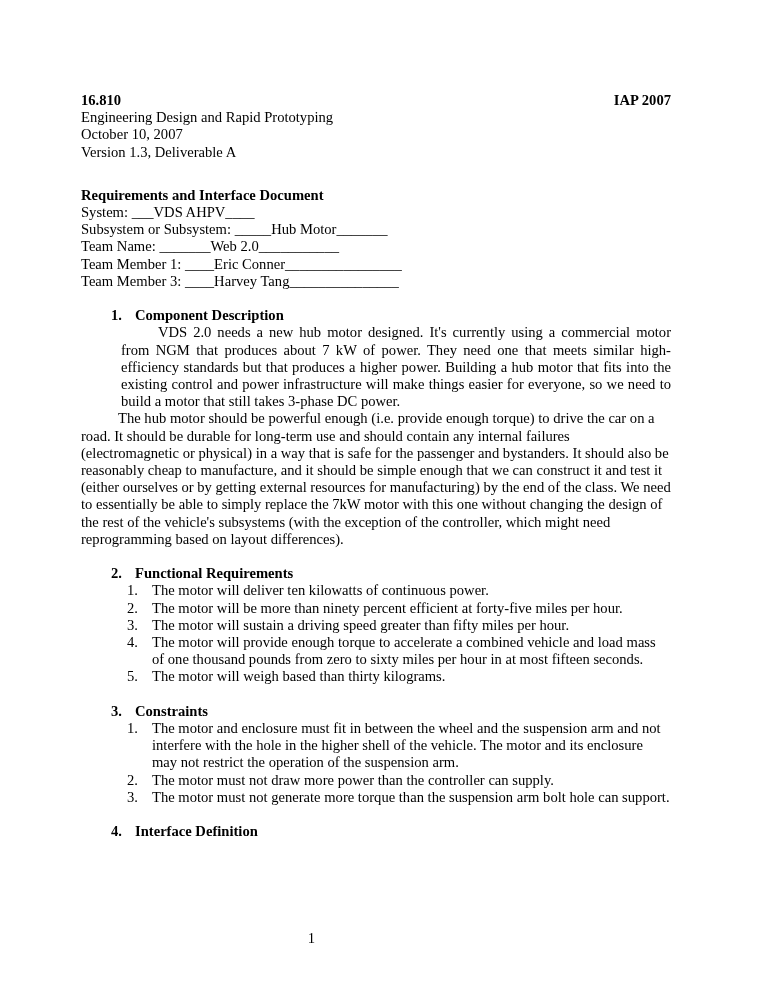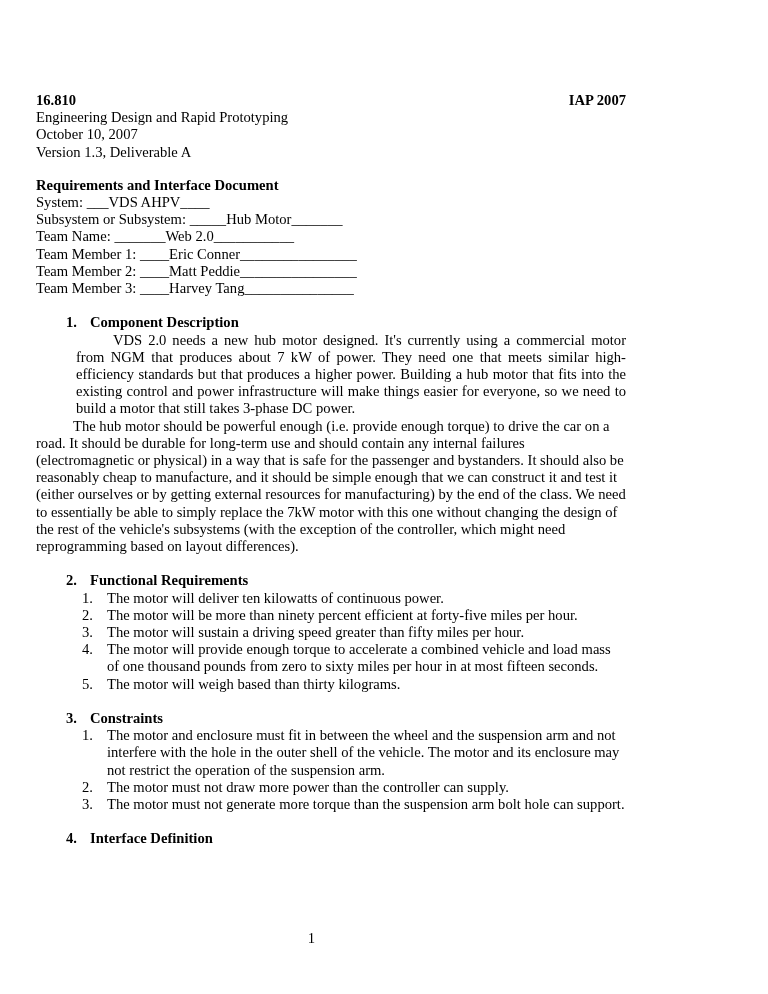--- a/index.html
+++ b/index.html
@@ -12,40 +12,40 @@
     height: 994px;
     font-family: "Liberation Serif", "DejaVu Serif", serif;
     color: #000000;
     -webkit-font-smoothing: antialiased;
   }
   .page {
     position: relative;
     width: 623px;
     height: 994px;
     box-sizing: border-box;
-    padding: 92px 89px 0 36px;
+    padding: 92px 89px 0 81px;
   }
   .doc-body {
     width: 590px;
     font-size: 14.6px;
     line-height: 17.2px;
   }
 
   
   .header-row {
     display: flex;
     justify-content: space-between;
     align-items: baseline;
   }
   .course-code { font-weight: bold; }
   .term { font-weight: bold; }
   .header-line { display: block; }
 
   
-  .form-block { margin-top: 16px; }
+  .form-block { margin-top: 26px; }
   .form-title { font-weight: bold; }
   .form-line { display: block; white-space: pre; }
 
   
   .section { margin-top: 17.2px; }
   .section-heading {
     font-weight: bold;
     display: flex;
     margin-left: 30px;
   }
@@ -107,21 +107,20 @@
       <span class="header-line">October 10, 2007</span>
       <span class="header-line">Version 1.3, Deliverable A</span>
     </div>
 
     <div class="form-block">
       <span class="form-line form-title">Requirements and Interface Document</span>
       <span class="form-line">System: ___VDS AHPV____</span>
       <span class="form-line">Subsystem or Subsystem: _____Hub Motor_______</span>
       <span class="form-line">Team Name: _______Web 2.0___________</span>
       <span class="form-line">Team Member 1: ____Eric Conner________________</span>
-      <span class="form-line">Team Member 2: ____Matt Peddie________________</span>
       <span class="form-line">Team Member 3: ____Harvey Tang_______________</span>
     </div>
 
     <div class="section">
       <div class="section-heading">
         <span class="num">1.</span>
         <span class="label">Component Description</span>
       </div>
       <p class="para justified">VDS 2.0 needs a new hub motor designed.  It's currently using a commercial motor from NGM that produces about 7 kW of power.  They need one that meets similar high-efficiency standards but that produces a higher power.  Building a hub motor that fits into the existing control and power infrastructure will make things easier for everyone, so we need to build a motor that still takes 3-phase DC power.</p>
       <p class="para leftaligned">The hub motor should be powerful enough (i.e. provide enough torque) to drive the car on a road.  It should be durable for long-term use and should contain any internal failures (electromagnetic or physical) in a way that is safe for the passenger and bystanders.  It should also be reasonably cheap to manufacture, and it should be simple enough that we can construct it and test it (either ourselves or by getting external resources for manufacturing) by the end of the class.  We need to essentially be able to simply replace the 7kW motor with this one without changing the design of the rest of the vehicle's subsystems (with the exception of the controller, which might need reprogramming based on layout differences).</p>
@@ -157,21 +156,21 @@
     </div>
 
     <div class="section">
       <div class="section-heading">
         <span class="num">3.</span>
         <span class="label">Constraints</span>
       </div>
       <ol class="sublist">
         <li>
           <span class="marker">1.</span>
-          <span class="item-text">The motor and enclosure must fit in between the wheel and the suspension arm and not interfere with the hole in the outer shell of the vehicle.  The motor and its enclosure may not restrict the operation of the suspension arm.</span>
+          <span class="item-text">The motor and enclosure must fit in between the wheel and the suspension arm and not interfere with the hole in the higher shell of the vehicle.  The motor and its enclosure may not restrict the operation of the suspension arm.</span>
         </li>
         <li>
           <span class="marker">2.</span>
           <span class="item-text">The motor must not draw more power than the controller can supply.</span>
         </li>
         <li>
           <span class="marker">3.</span>
           <span class="item-text justify">The motor must not generate more torque than the suspension arm bolt hole can support.</span>
         </li>
       </ol>

